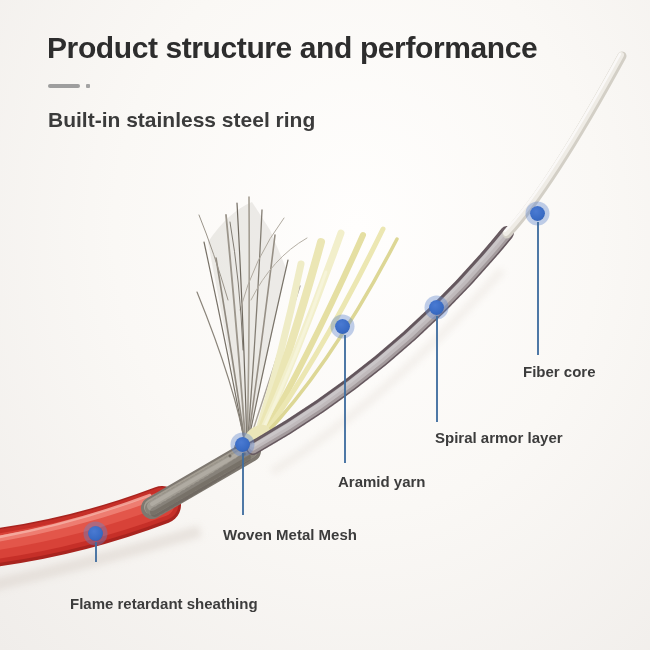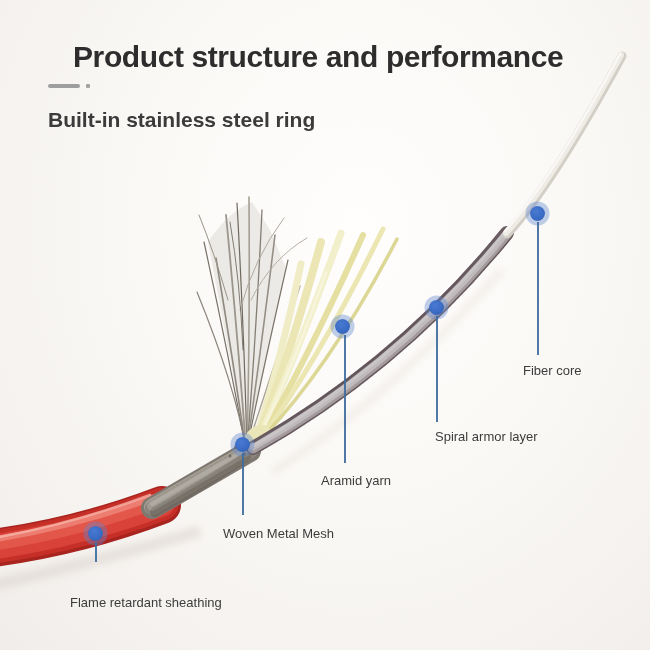--- a/index.html
+++ b/index.html
@@ -1,32 +1,32 @@
 <!DOCTYPE html>
 <html><head>
 <meta charset="utf-8">
 <style>
   html,body{margin:0;padding:0;}
   body{width:650px;height:650px;font-family:"Liberation Sans",sans-serif;overflow:hidden;}
   .stage{position:relative;width:650px;height:650px;
     background:radial-gradient(ellipse at 55% 35%, #fffefd 0%, #faf8f5 48%, #f0edea 100%);}
   .art{position:absolute;left:0;top:0;}
-  .title{position:absolute;left:47px;top:40px;font-size:30px;font-weight:700;
-    color:#2d2d2d;letter-spacing:-0.4px;white-space:nowrap;margin-left:26px;}
+  .title{position:absolute;left:47px;top:31px;font-size:30px;font-weight:700;
+    color:#2d2d2d;letter-spacing:-0.4px;white-space:nowrap;}
   .divider-dash{position:absolute;left:48px;top:84px;width:32px;height:4px;
     background:#9e9e9e;border-radius:2px;}
   .divider-dot{position:absolute;left:86px;top:84px;width:4px;height:4px;
     background:#a3a3a3;border-radius:1px;}
   .subtitle{position:absolute;left:48px;top:106px;font-size:21px;line-height:27px;
     color:#3b3b3b;font-weight:700;white-space:nowrap;}
   .dot{position:absolute;width:15px;height:15px;border-radius:50%;
     background:radial-gradient(circle at 40% 35%, #4a7ad2 0%, #3a6cc5 55%, #2f5cae 100%);
     box-shadow:0 0 0 4.5px rgba(98,136,205,0.40);}
   .leader{position:absolute;width:2px;background:#3f6d9e;opacity:0.92;}
-  .lbl{position:absolute;font-size:13px;font-weight:400;color:#3c3c3c;white-space:nowrap;}
+  .lbl{position:absolute;font-size:15px;font-weight:700;color:#3c3c3c;white-space:nowrap;}
 </style>
 </head>
 <body>
 
 <div class="stage">
 
   <svg class="art" width="650" height="650" viewBox="0 0 650 650">
     <defs>
       <filter id="blur4" x="-30%" y="-30%" width="160%" height="160%">
         <feGaussianBlur stdDeviation="3.5"></feGaussianBlur>
@@ -121,21 +121,21 @@
   <div class="dot" style="left:530px;top:206px;"></div>
   <div class="leader" style="left:537px;top:222px;height:133px;"></div>
   <div class="lbl" style="left:523px;top:363px;">Fiber core</div>
 
   <div class="dot" style="left:429px;top:300px;"></div>
   <div class="leader" style="left:436px;top:316px;height:106px;"></div>
   <div class="lbl" style="left:415px;top:429px;margin-left:20px;">Spiral armor layer</div>
 
   <div class="dot" style="left:335px;top:319px;"></div>
   <div class="leader" style="left:344px;top:335px;height:128px;"></div>
-  <div class="lbl" style="left:321px;top:473px;">Aramid yarn</div>
+  <div class="lbl" style="left:338px;top:473px;">Aramid yarn</div>
 
   <div class="dot" style="left:235px;top:437px;"></div>
   <div class="leader" style="left:242px;top:453px;height:62px;"></div>
   <div class="lbl" style="left:223px;top:526px;">Woven Metal Mesh</div>
 
   <div class="dot" style="left:88px;top:526px;"></div>
   <div class="leader" style="left:95px;top:542px;height:20px;"></div>
   <div class="lbl" style="left:70px;top:566px;margin-top:29px;">Flame retardant sheathing</div>
 
 </div>

